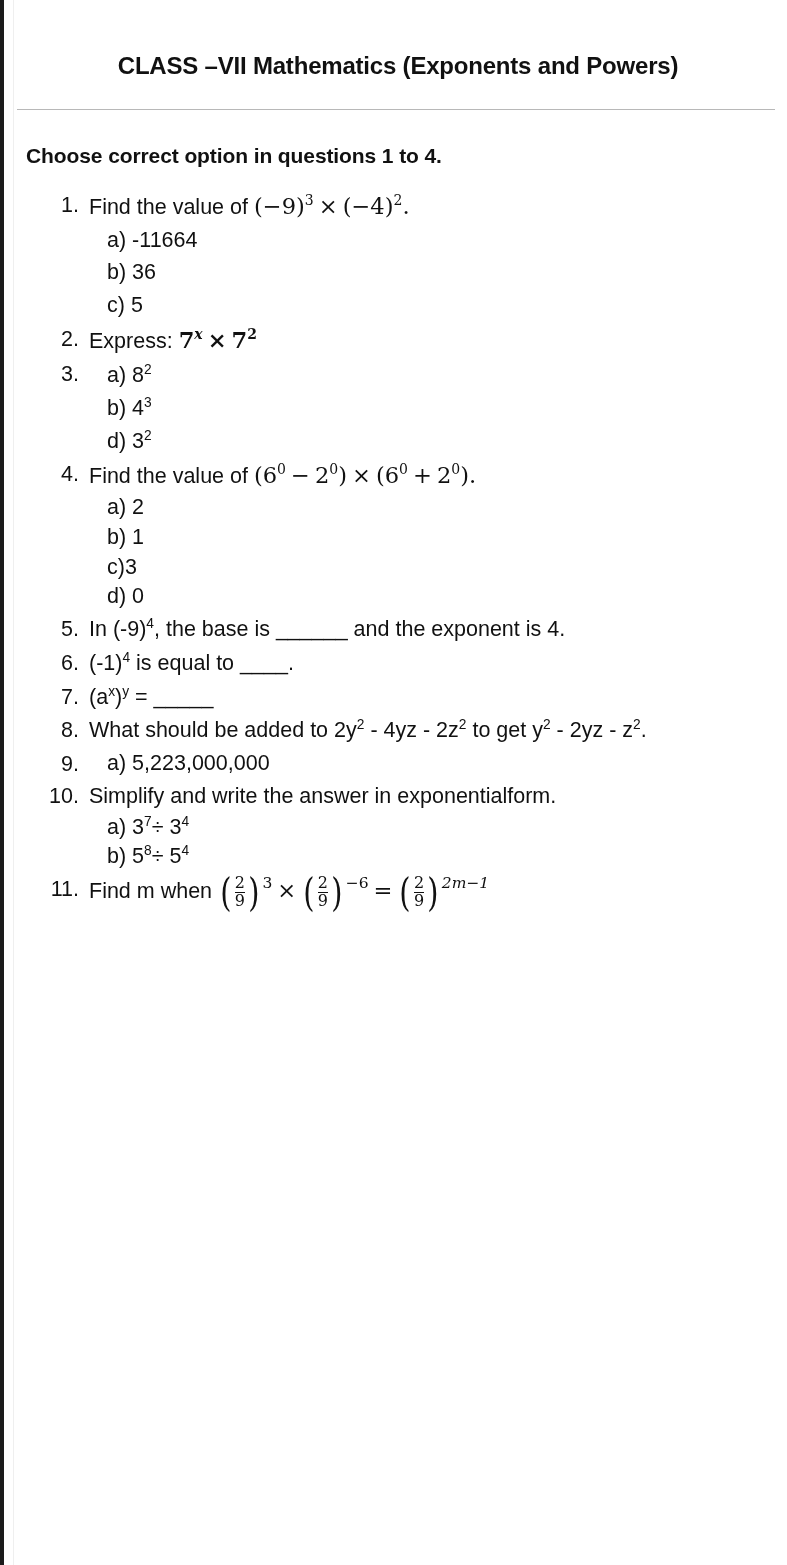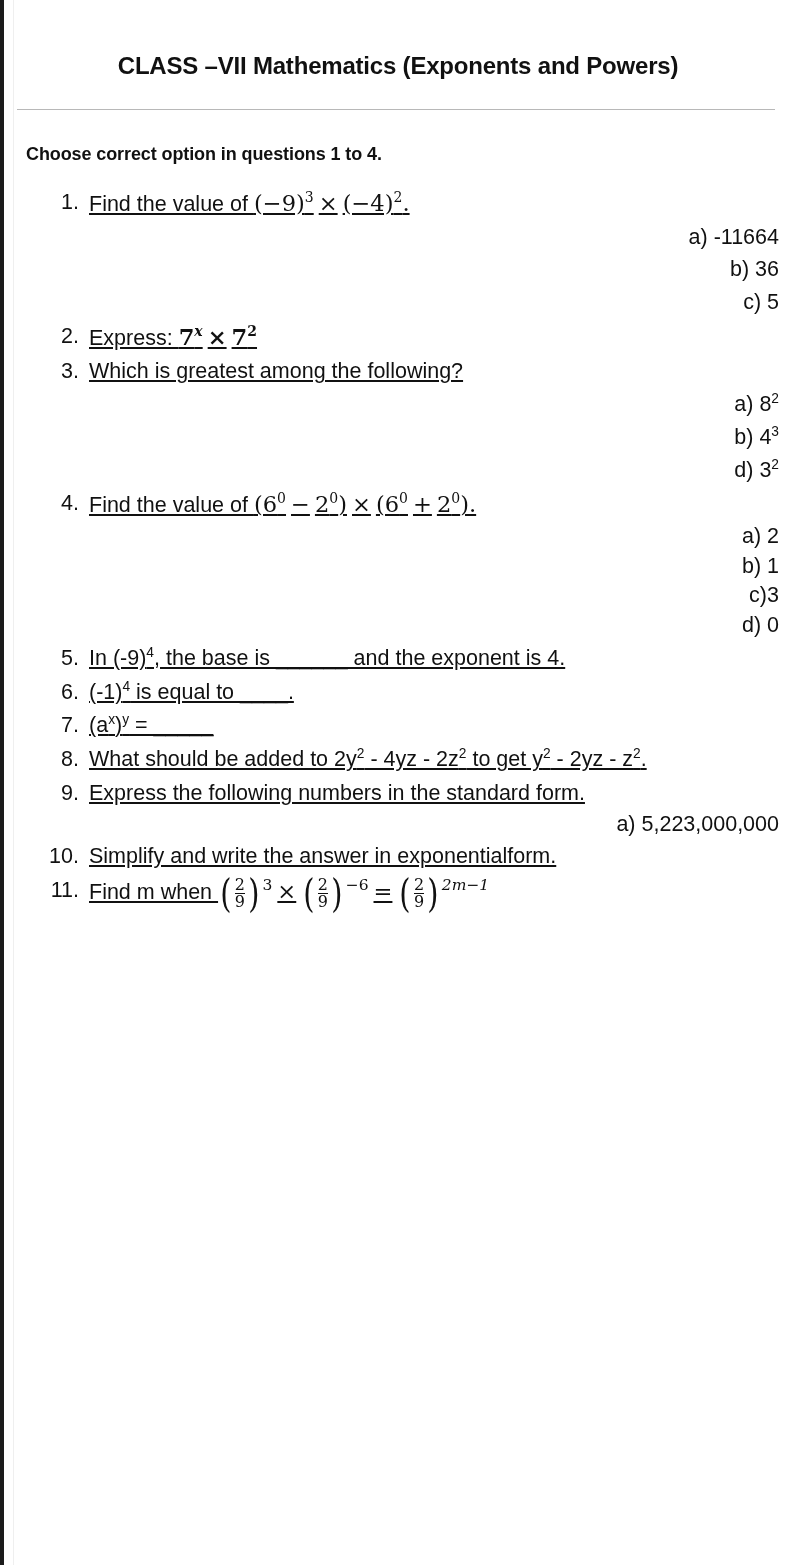--- a/index.html
+++ b/index.html
@@ -53,21 +53,21 @@
 
   .rule {
     border: 0;
     border-top: 1px solid #b8b8b8;
     margin: 28px 0 0 0;
     width: 758px;
   }
 
   .instruction {
     font-weight: bold;
-    font-size: 18px;
+    font-size: 21px;
     margin: 34px 0 0 9px;
     letter-spacing: -0.1px;
   }
 
   
   ol.qlist {
     list-style: none;
     margin: 22px 0 0 0;
     padding: 0;
     counter-reset: q;
@@ -82,28 +82,27 @@
   }
   ol.qlist > li::before {
     content: counter(q) ".";
     position: absolute;
     left: 0;
     top: 0;
     width: 62px;
     text-align: right;
     font-size: 21.5px;
   }
-  .qtext { display: block; text-decoration: underline; }
+  .qtext { display: block; }
 
   
   ul.opts {
     list-style: none;
     margin: 0 0 0 0;
     padding: 0 0 0 18px;
-    text-align: right;
   }
   ul.opts > li {
     font-size: 21.5px;
     line-height: 1.52;
     white-space: nowrap;
   }
   ul.opts.tight > li { line-height: 1.38; }
 
   sup { font-size: 0.64em; vertical-align: super; line-height: 0; }
 
@@ -176,21 +175,20 @@
         <li><span>b)</span> <span>36</span></li>
         <li><span>c)</span> <span>5</span></li>
       </ul>
     </li>
 
     <li>
       <span class="qtext"><span>Express: </span><span class="mth b">7<sup class="it">x</sup><span class="op">×</span>7<sup>2</sup></span></span>
     </li>
 
     <li>
-      <span class="qtext">Which is greatest among the following?</span>
       <ul class="opts">
         <li><span>a)</span> <span>8</span><sup>2</sup></li>
         <li><span>b)</span> <span>4</span><sup>3</sup></li>
         <li><span>d)</span> <span>3</span><sup>2</sup></li>
       </ul>
     </li>
 
     <li>
       <span class="qtext"><span>Find the value of </span><span class="mth">(6<sup>0</sup><span class="op">−</span>2<sup>0</sup>)<span class="op">×</span>(6<sup>0</sup><span class="op">+</span>2<sup>0</sup>).</span></span>
       <ul class="opts tight">
@@ -211,28 +209,31 @@
 
     <li>
       <span class="qtext"><span>(a</span><sup>x</sup><span>)</span><sup>y</sup><span> = _____</span></span>
     </li>
 
     <li>
       <span class="qtext"><span>What should be added to 2y</span><sup>2</sup><span> - 4yz - 2z</span><sup>2</sup><span> to get y</span><sup>2</sup><span> - 2yz - z</span><sup>2</sup><span>.</span></span>
     </li>
 
     <li>
-      <span class="qtext">Express the following numbers in the standard form.</span>
       <ul class="opts tight">
         <li><span>a)</span> <span>5,223,000,000</span></li>
       </ul>
     </li>
 
     <li>
       <span class="qtext">Simplify and write the answer in exponentialform.</span>
+      <ul class="opts tight">
+        <li><span>a)</span> <span>3</span><sup>7</sup><span>÷</span> <span>3</span><sup>4</sup></li>
+        <li><span>b)</span> <span>5</span><sup>8</sup><span>÷</span> <span>5</span><sup>4</sup></li>
+      </ul>
     </li>
 
     <li>
       <span class="qtext"><span>Find m when </span><span class="mth"><span class="pfrac"><span class="paren">(</span><span class="frac"><span class="num">2</span><span class="den">9</span></span><span class="paren">)</span><span class="pexp">3</span></span><span class="op">×</span><span class="pfrac"><span class="paren">(</span><span class="frac"><span class="num">2</span><span class="den">9</span></span><span class="paren">)</span><span class="pexp">−6</span></span><span class="op">=</span><span class="pfrac"><span class="paren">(</span><span class="frac"><span class="num">2</span><span class="den">9</span></span><span class="paren">)</span><span class="pexp it">2m−1</span></span></span></span>
     </li>
 
   </ol>
 </div>
 
 </body></html>

